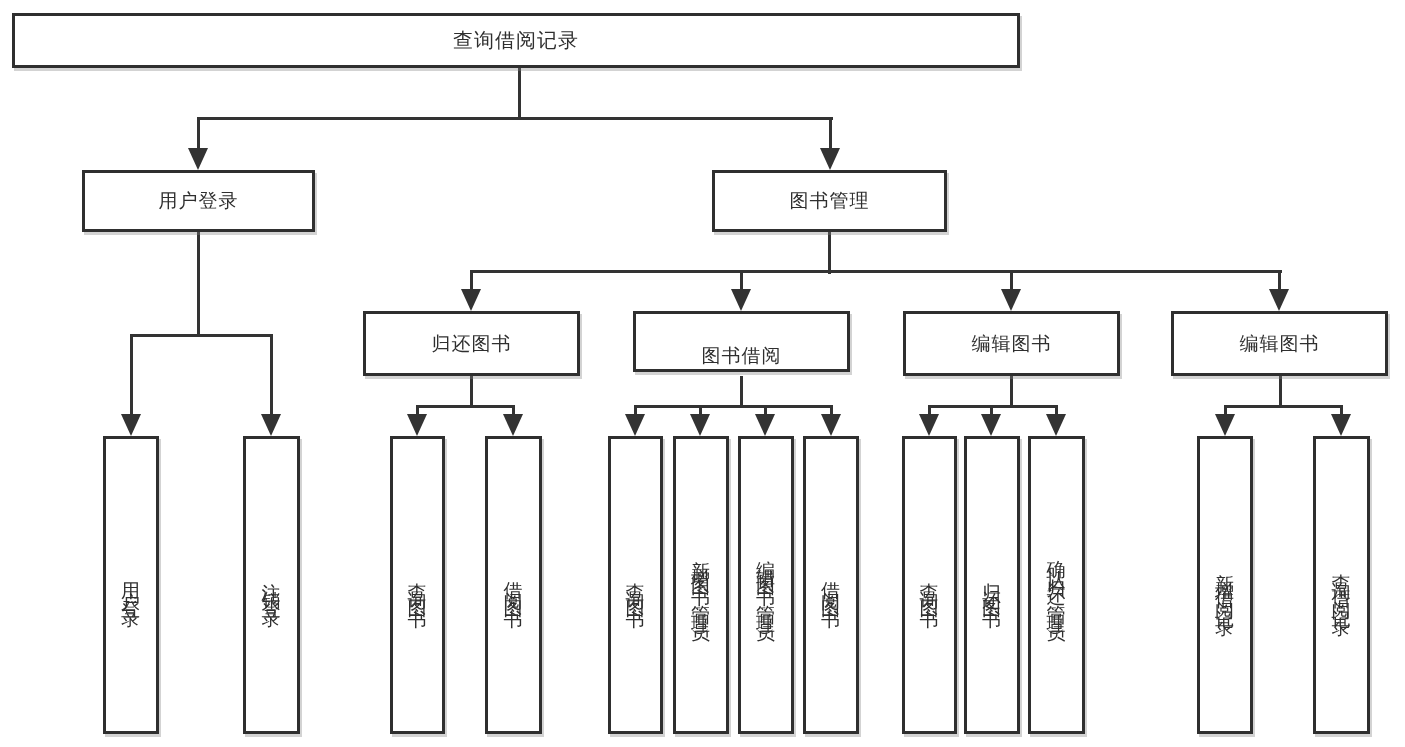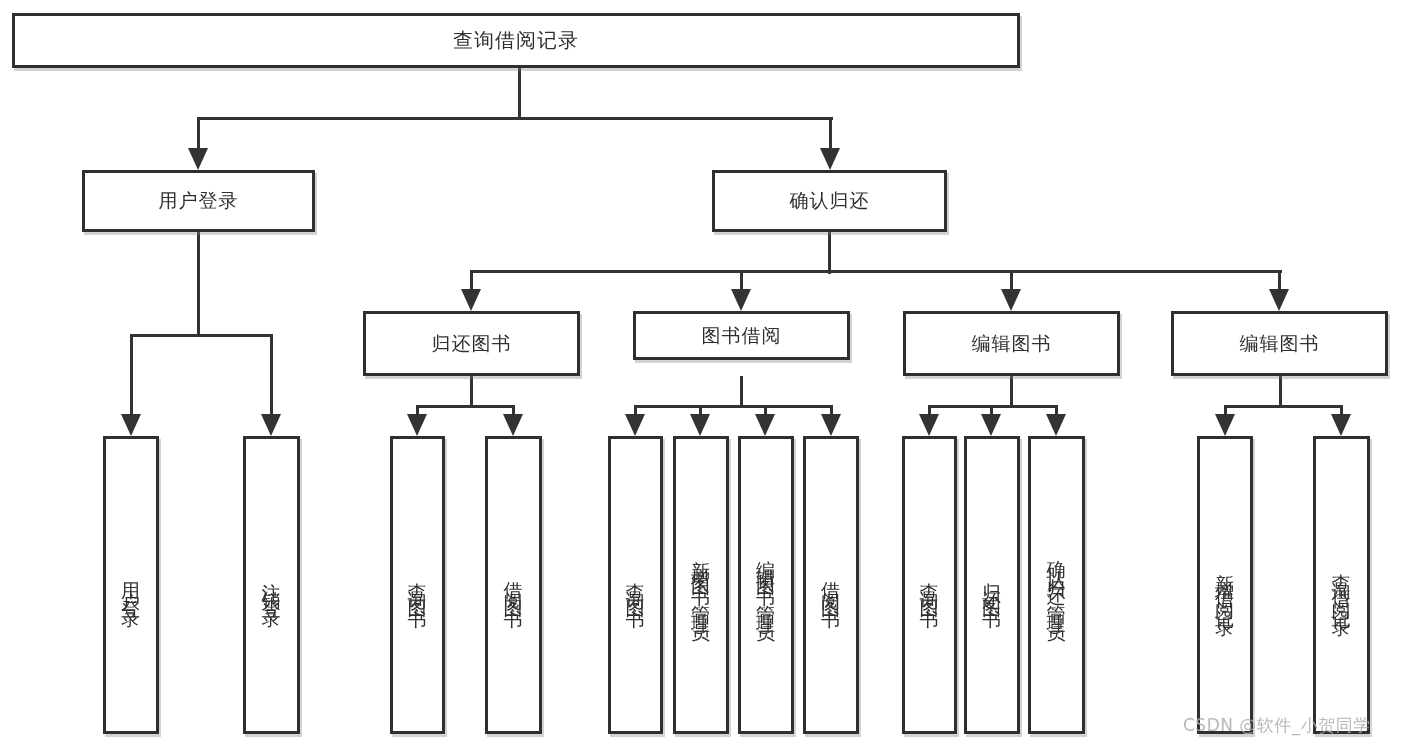--- a/index.html
+++ b/index.html
@@ -73,21 +73,21 @@
   <div class="hl" style="left:197px; top:117px; width:636px;"></div>
   <div class="vl" style="left:197px; top:117px; height:35px;"></div>
   <div class="arr" style="left:188px; top:148px;"></div>
   <div class="vl" style="left:829px; top:117px; height:35px;"></div>
   <div class="arr" style="left:820px; top:148px;"></div>
 
   <div class="box" style="left:82px; top:170px; width:233px; height:62px;">
     <span class="lbl">用户登录</span>
   </div>
   <div class="box" style="left:712px; top:170px; width:235px; height:62px;">
-    <span class="lbl">确认归还</span>
+    <span class="lbl">图书管理</span>
   </div>
 
   <div class="vl" style="left:197px; top:232px; height:104px;"></div>
   <div class="hl" style="left:130px; top:334px; width:143px;"></div>
   <div class="vl" style="left:130px; top:334px; height:84px;"></div>
   <div class="arr" style="left:121px; top:414px;"></div>
   <div class="vl" style="left:270px; top:334px; height:84px;"></div>
   <div class="arr" style="left:261px; top:414px;"></div>
 
   <div class="vl" style="left:828px; top:232px; height:42px;"></div>
@@ -97,21 +97,21 @@
   <div class="vl" style="left:740px; top:270px; height:24px;"></div>
   <div class="arr" style="left:731px; top:289px;"></div>
   <div class="vl" style="left:1010px; top:270px; height:24px;"></div>
   <div class="arr" style="left:1001px; top:289px;"></div>
   <div class="vl" style="left:1278px; top:270px; height:24px;"></div>
   <div class="arr" style="left:1269px; top:289px;"></div>
 
   <div class="box" style="left:363px; top:311px; width:217px; height:65px;">
     <span class="lbl">归还图书</span>
   </div>
-  <div class="box" style="left:633px; top:311px; width:217px; height:49px;">
+  <div class="box" style="left:633px; top:311px; width:217px; height:61px;align-items:flex-end;">
     <span class="lbl">图书借阅</span>
   </div>
   <div class="box" style="left:903px; top:311px; width:217px; height:65px;">
     <span class="lbl">编辑图书</span>
   </div>
   <div class="box" style="left:1171px; top:311px; width:217px; height:65px;">
     <span class="lbl">编辑图书</span>
   </div>
 
   <div class="vl" style="left:470px; top:376px; height:32px;"></div>
@@ -186,15 +186,14 @@
     <span class="vtext">确认归还（管理员）</span>
   </div>
 
   <div class="box leaf" style="left:1197px; top:436px; width:56px; height:298px;">
     <span class="vtext">新增借阅记录</span>
   </div>
   <div class="box leaf" style="left:1313px; top:436px; width:57px; height:298px;">
     <span class="vtext">查询借阅记录</span>
   </div>
 
-  <div class="watermark">CSDN @软件_小贺同学</div>
 
 </div>
 
 </body></html>

